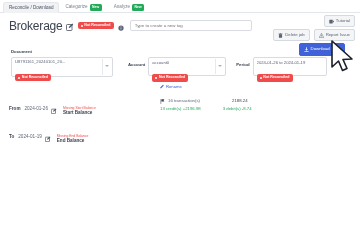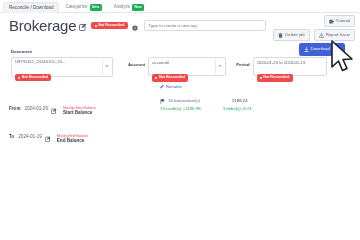--- a/index.html
+++ b/index.html
@@ -43,21 +43,21 @@
     font-weight: bold;
   }
 
   
   .titlerow {
     display: flex; align-items: center;
     padding: 5px 0 0 9px;
     height: 20px;
   }
   .title {
-    font-size: 15px; color: #3c4250;
+    font-size: 12px; color: #3c4250;
     letter-spacing: -.2px;
     line-height: 1;
   }
   .edit-icon { margin-left: 3px; display:block; }
   .pill-danger {
     display: inline-flex; align-items: center; gap: 1.6px;
     background: #ef4b4b; color: #fff;
     font-size: 3.6px; line-height:1;
     padding: 2.2px 3.2px; border-radius: 2px;
     margin-left: 4px;

